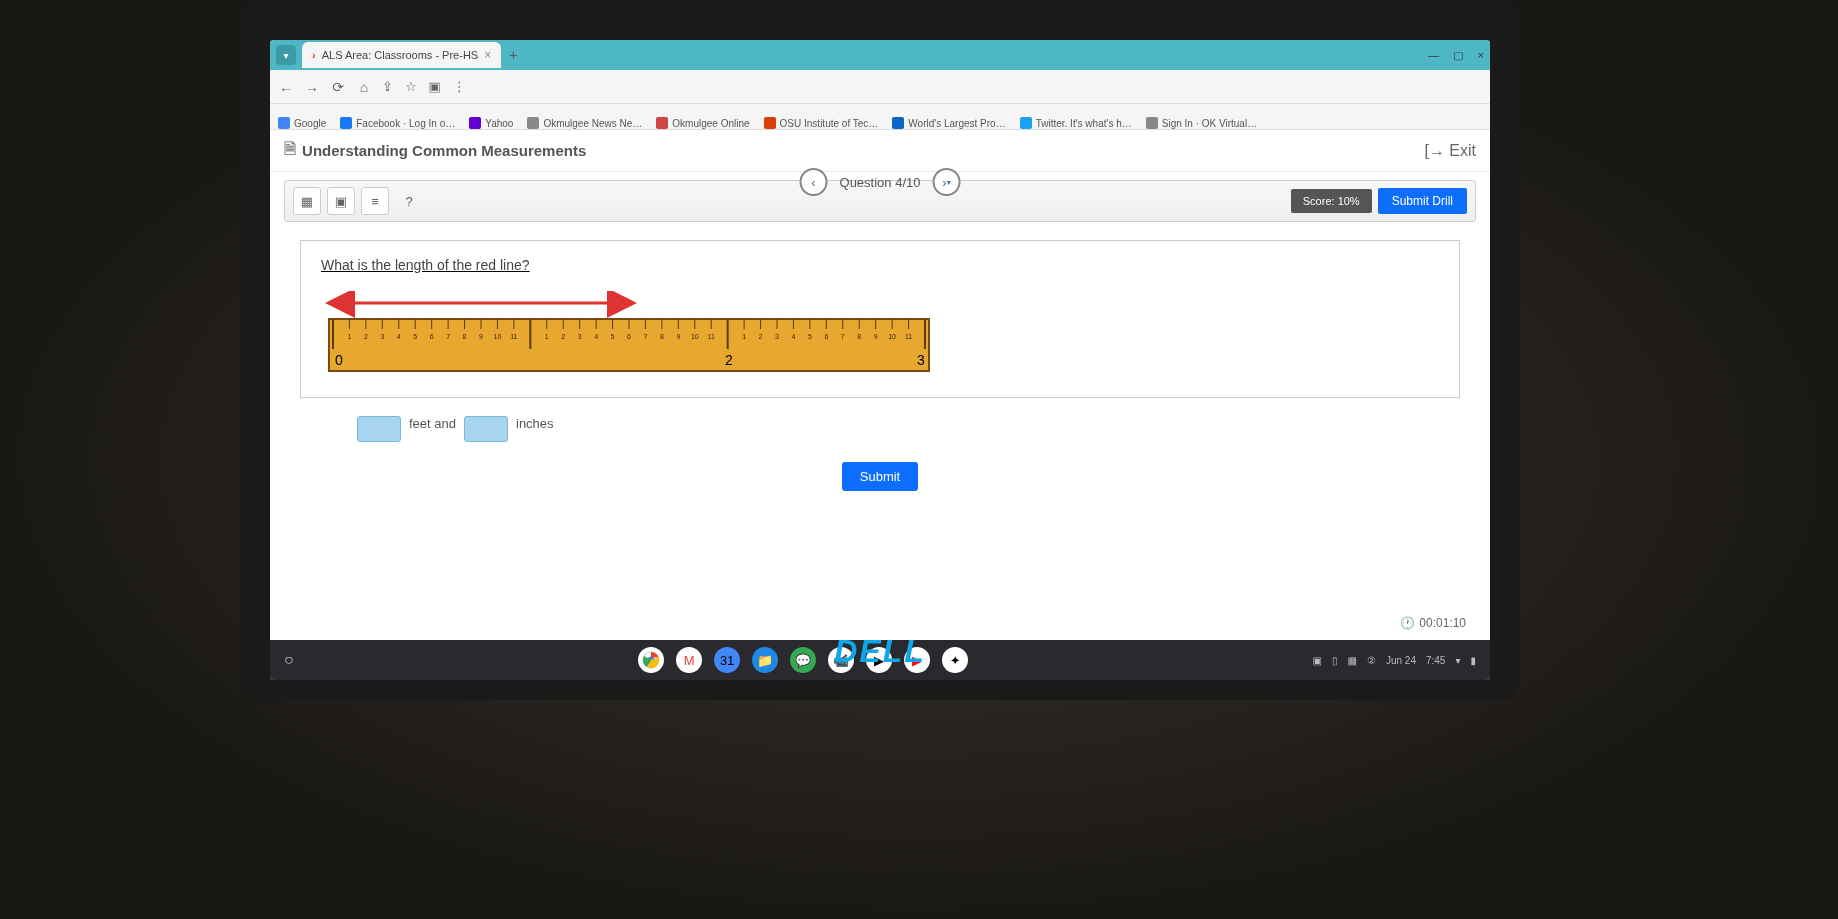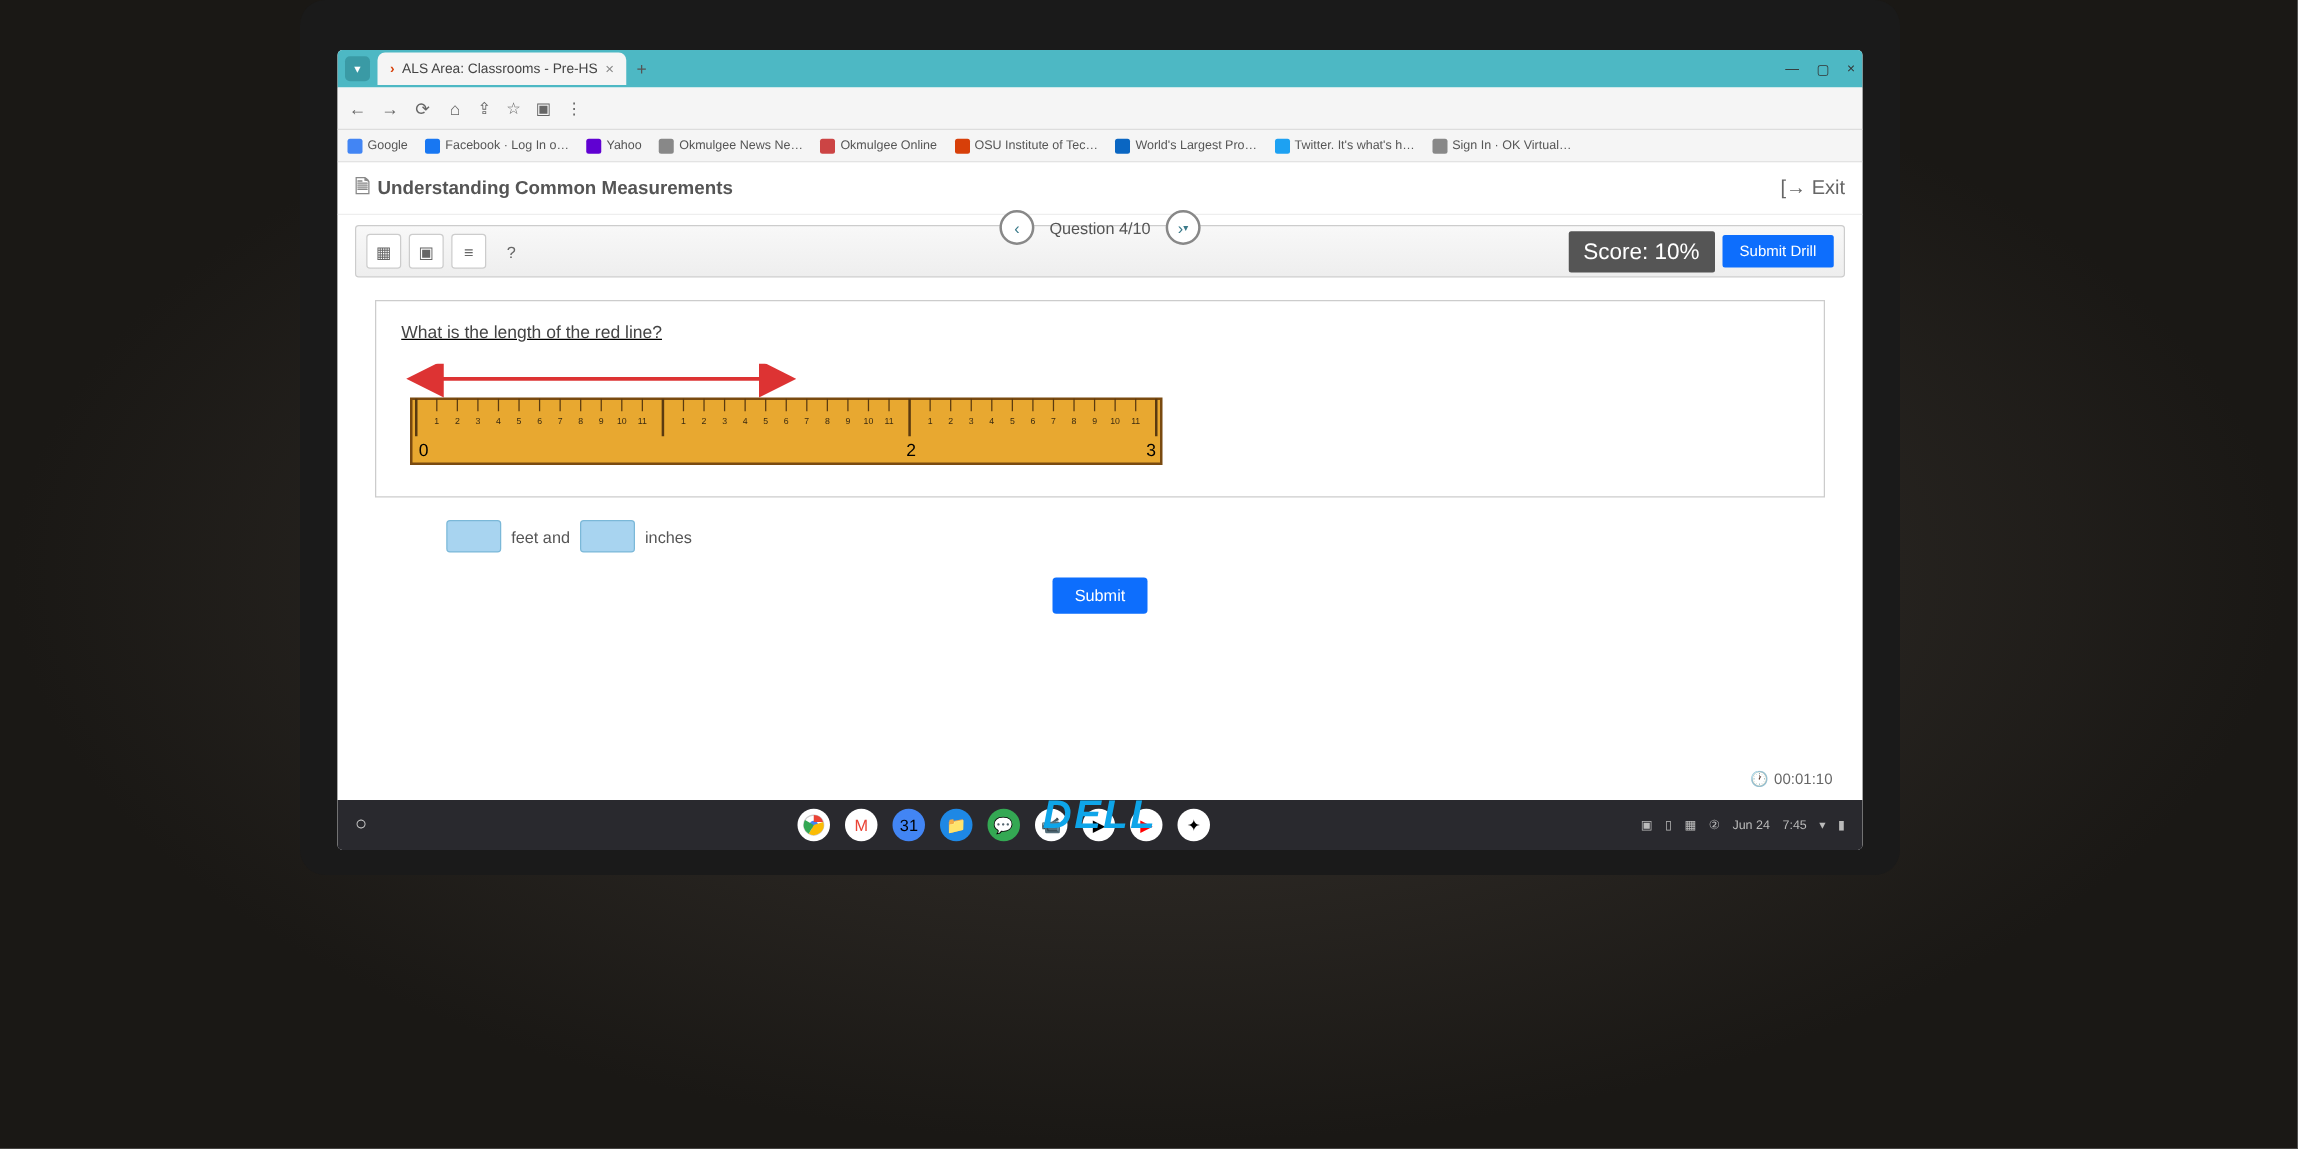--- a/index.html
+++ b/index.html
@@ -83,21 +83,21 @@
       font-size: 11px;
       color: #555;
       gap: 6px;
     }
     .url-icon { width: 14px; height: 14px; background: #ccc; border-radius: 2px; }
     .right-icons { display: flex; gap: 12px; color: #666; font-size: 13px; }
     .bookmark-bar {
       background: #f5f5f5;
       height: 26px;
       display: flex;
-      align-items: center;
+      align-items: flex-end;
       padding: 0 8px;
       gap: 14px;
       font-size: 10px;
       color: #555;
       border-bottom: 1px solid #ddd;
     }
     .bookmark-item { display: flex; align-items: center; gap: 4px; cursor: pointer; }
     .bm-ico { width: 12px; height: 12px; border-radius: 2px; display: inline-block; }
     .content-area { background: #fff; height: calc(100% - 130px); position: relative; }
     .page-header {
@@ -145,41 +145,40 @@
       width: 28px; height: 28px;
       border: 2px solid #888;
       border-radius: 50%;
       display: flex; align-items: center; justify-content: center;
       color: #3a7a8a; font-size: 13px;
       background: #fff;
       cursor: pointer;
     }
     .score-badge {
       background: #555; color: #fff;
-      padding: 6px 12px; font-size: 18px;
+      padding: 6px 12px; font-size: 11px;
       border-radius: 2px;
     }
     .submit-drill-btn {
       background: #0d6efd; color: #ffffff;
       padding: 6px 14px; font-size: 12px;
       border: none; border-radius: 2px;
       cursor: pointer;
     }
     .question-box {
       margin: 18px 30px;
       border: 1px solid #ccc;
       padding: 16px 20px;
       text-decoration: underline;
     }
     .q-text { font-size: 14px; color: #444; margin-bottom: 18px; }
     .ruler-svg { display: block; }
     .answer-row {
       margin: 12px 60px;
       display: flex;
-      align-items: center;
       gap: 8px;
       font-size: 13px;
       color: #555;
       padding-left: 27px;
     }
     .ans-input {
       width: 44px; height: 26px;
       background: #a8d4f0;
       border: 1px solid #7bb8d8;
       border-radius: 3px;

